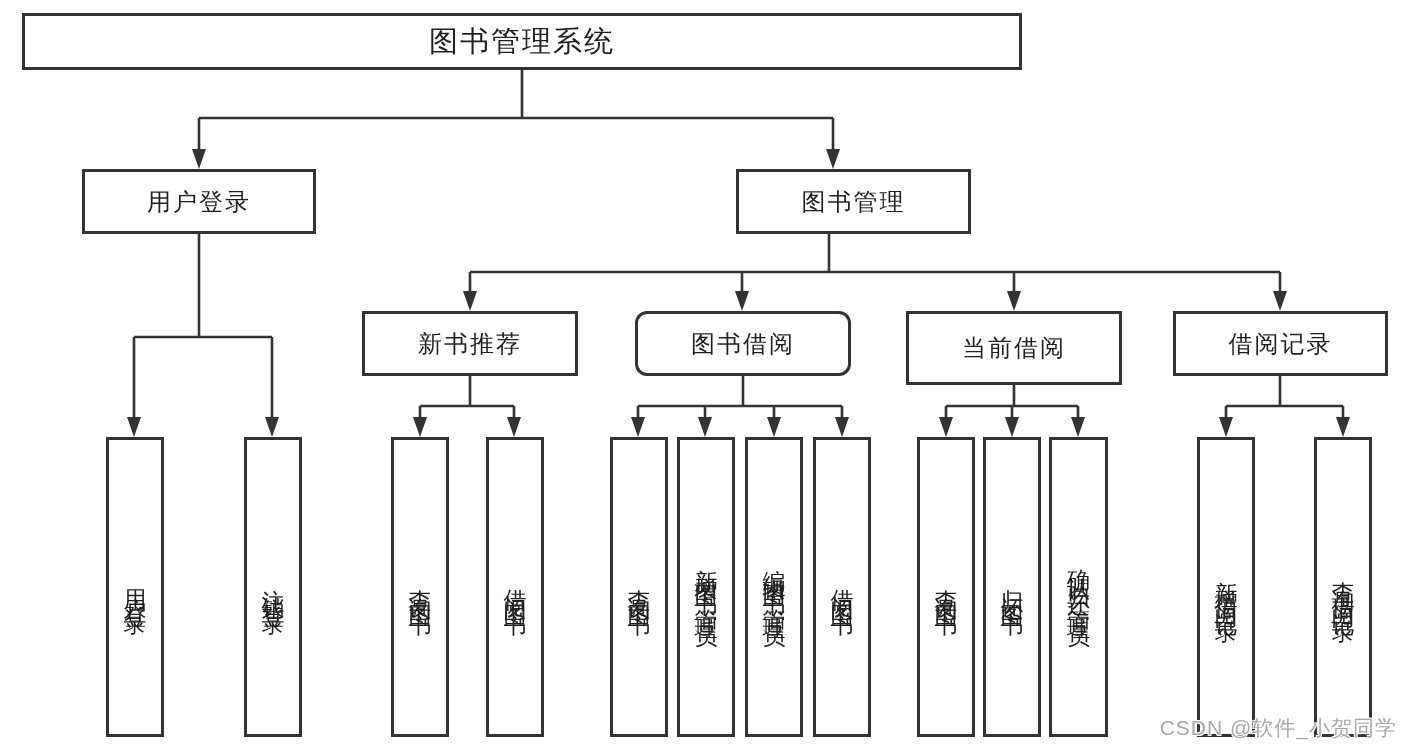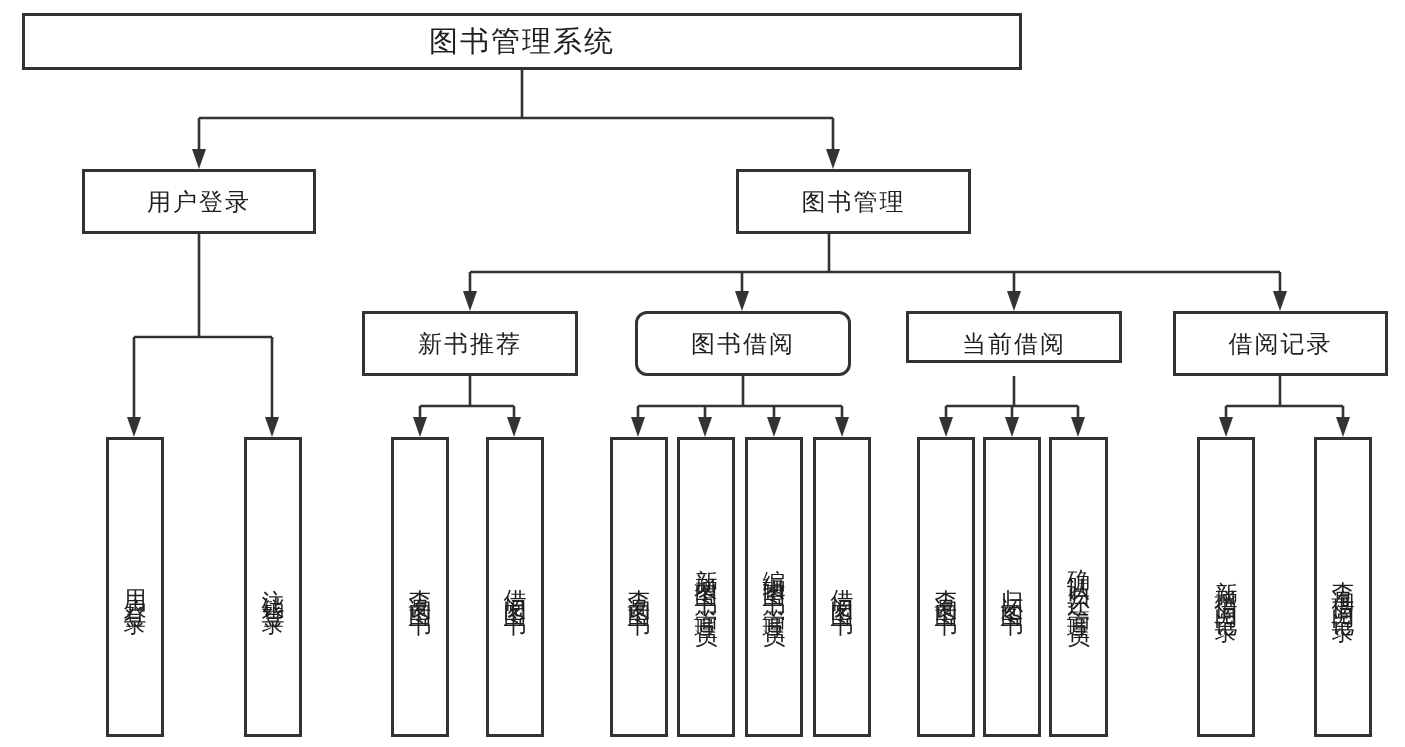--- a/index.html
+++ b/index.html
@@ -114,21 +114,21 @@
   <div class="box h" style="left:712px; top:169px; width:235px; height:65px;margin-left:24px;">
     <span>图书管理</span>
   </div>
 
   <div class="box h" style="left:362px; top:311px; width:216px; height:65px;text-align:right;">
     <span>新书推荐</span>
   </div>
   <div class="box h" style="left:635px; top:311px; width:216px; height:65px;border-radius:12px;">
     <span>图书借阅</span>
   </div>
-  <div class="box h" style="left:906px; top:311px; width:216px; height:52px;align-items:flex-end;">
+  <div class="box h" style="left:906px; top:311px; width:216px; height:74px;">
     <span>当前借阅</span>
   </div>
   <div class="box h" style="left:1173px; top:311px; width:215px; height:65px;">
     <span>借阅记录</span>
   </div>
 
   <div class="box v" style="left:106px; top:437px; width:58px; height:300px;">
     <span>用户登录</span>
   </div>
   <div class="box v" style="left:244px; top:437px; width:58px; height:300px;">
@@ -165,14 +165,15 @@
     <span>确认归还（管理员）</span>
   </div>
 
   <div class="box v" style="left:1197px; top:437px; width:58px; height:300px;">
     <span>新增借阅记录</span>
   </div>
   <div class="box v" style="left:1314px; top:437px; width:58px; height:300px;">
     <span>查询借阅记录</span>
   </div>
 
+  <div class="watermark">CSDN @软件_小贺同学</div>
 
 </div>
 
 </body></html>

